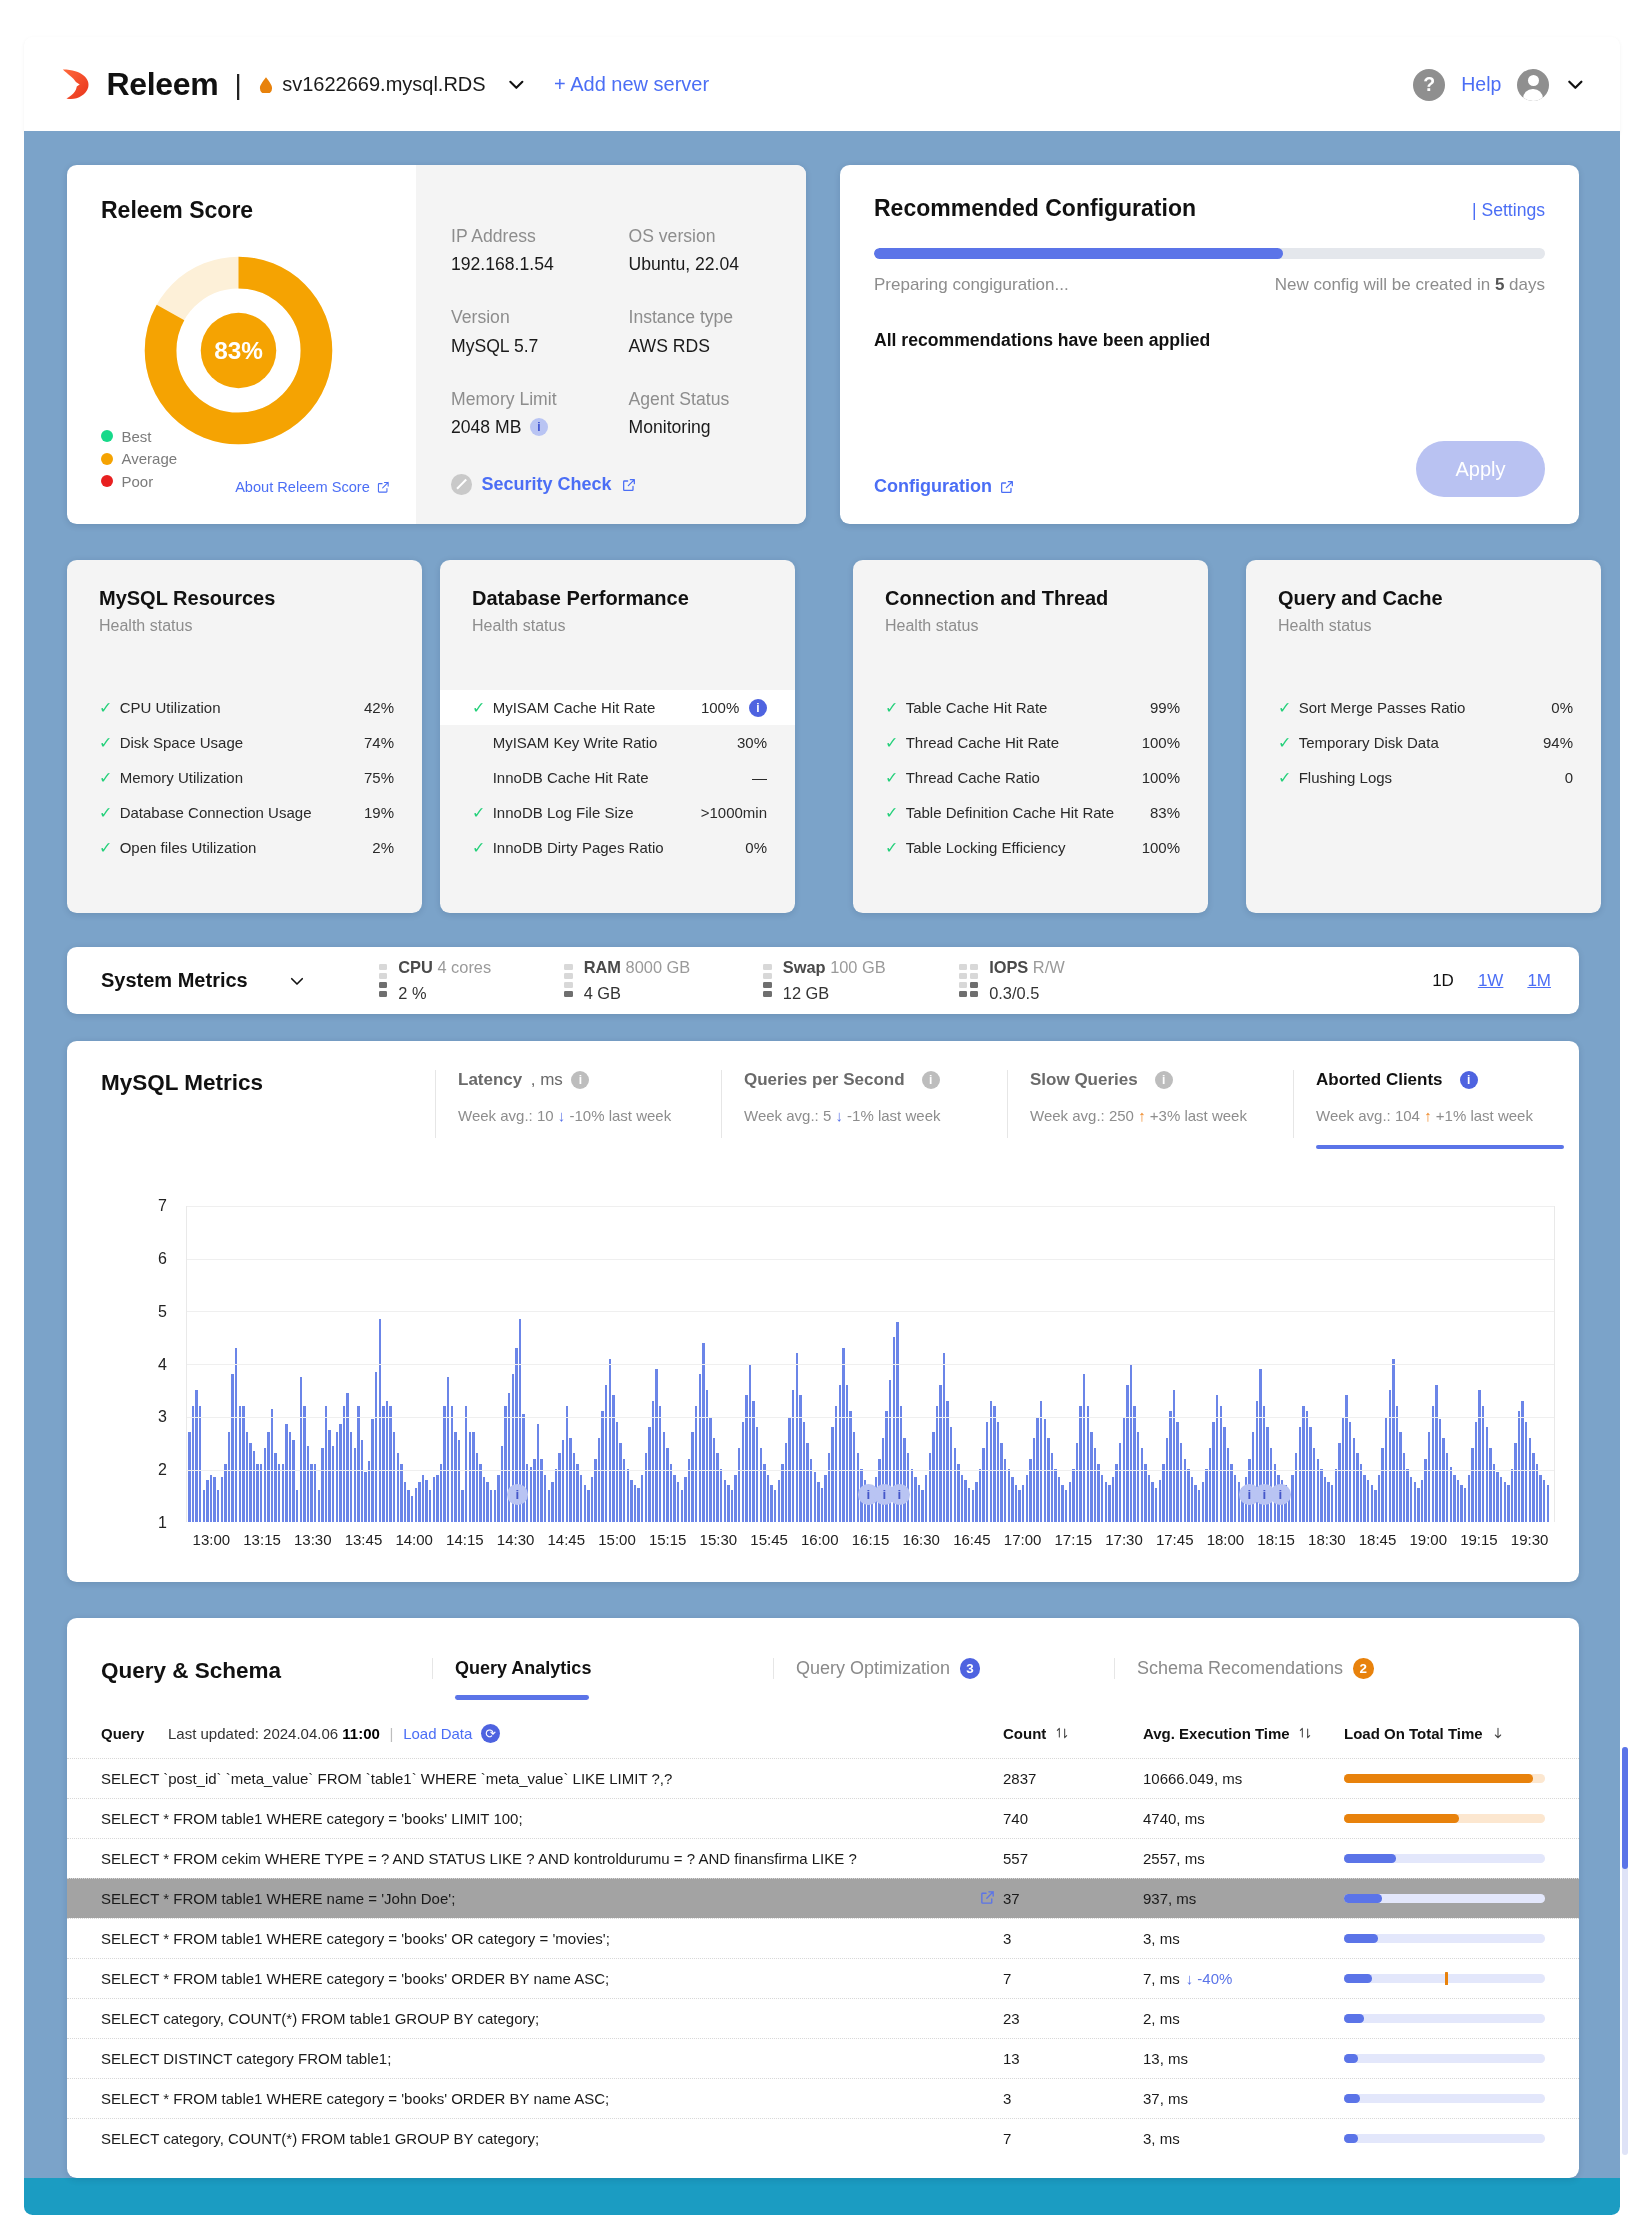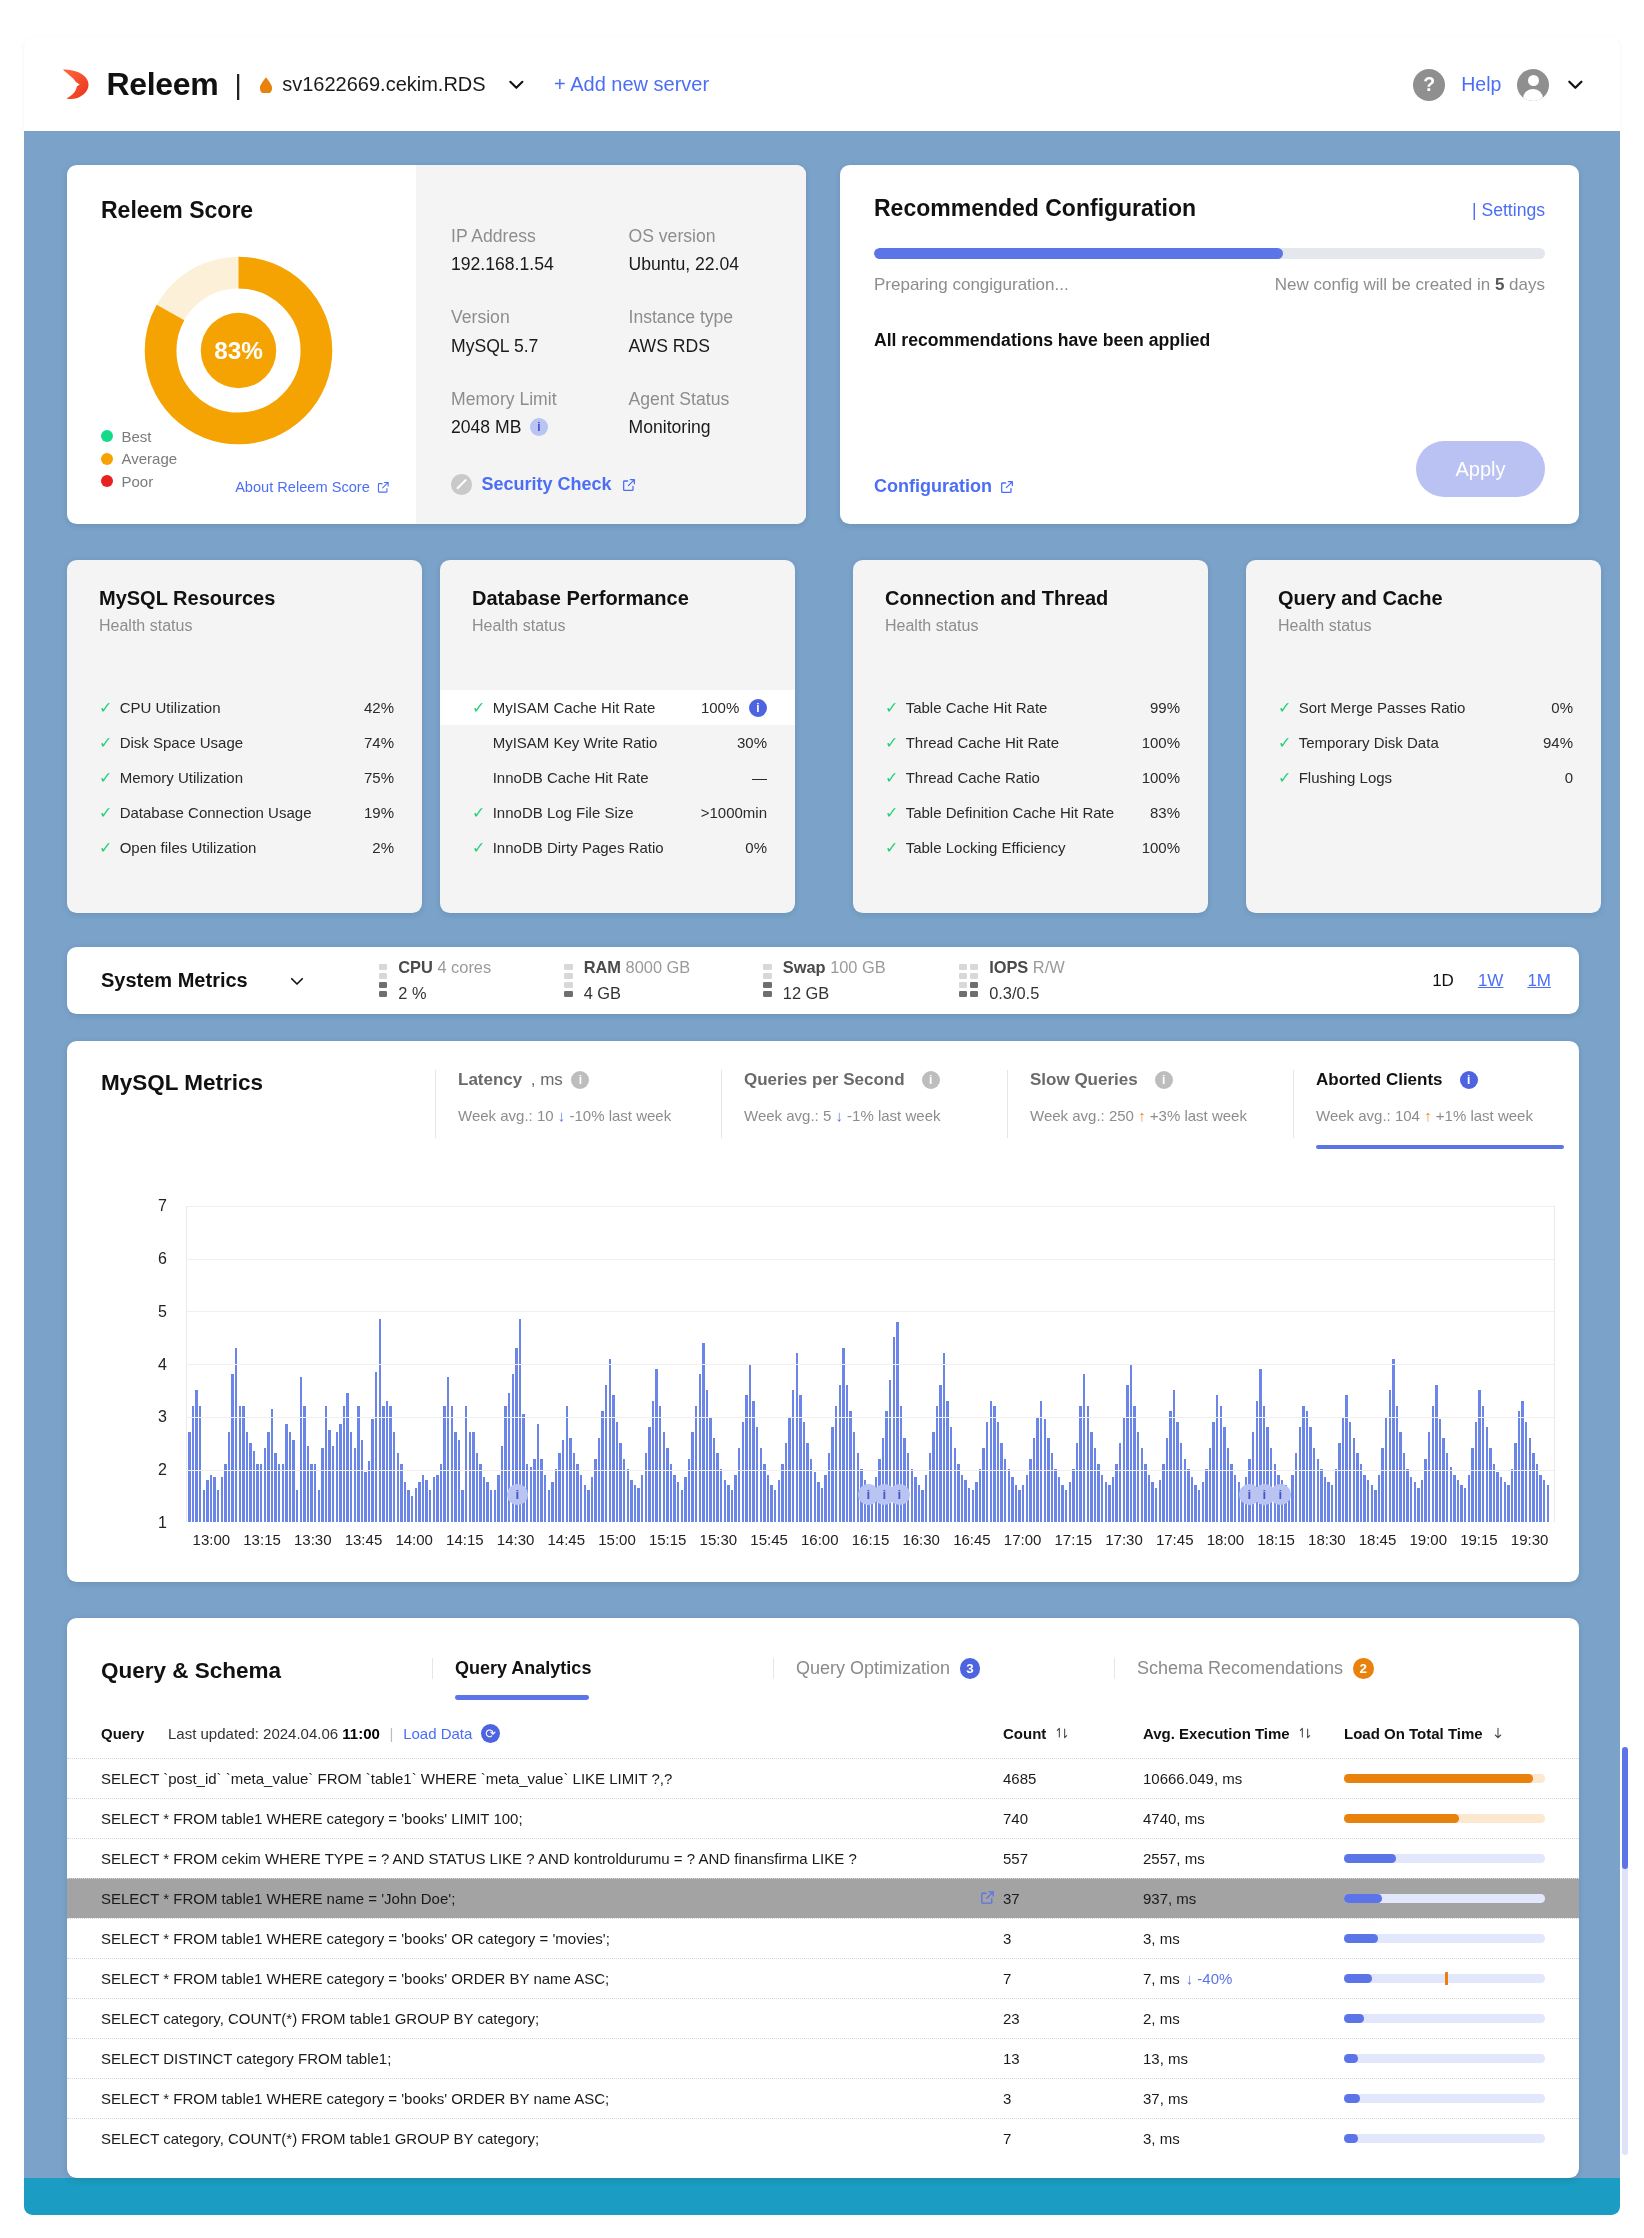--- a/index.html
+++ b/index.html
@@ -180,21 +180,21 @@
           </defs>
         <path d="M8 4 C40 4 54 20 50 34 C46 48 28 56 14 52 C26 46 34 36 30 26 C26 17 16 12 8 4 Z" fill="url(#lg)"></path>
         <path d="M22 20 L36 29 L22 38 Z" fill="#ffffff"></path>
       </svg>
     </div>
     <div class="brand">Releem</div>
     <div class="divider-pipe">|</div>
     <svg class="server-dot" viewBox="0 0 26 28">
       <path d="M13 2 C19 10 23 15 23 20 A10 10 0 0 1 3 20 C3 15 7 10 13 2 Z" fill="#e8820c"></path>
     </svg>
-    <div class="server-name">sv1622669.cekim.RDS</div>
+    <div class="server-name">sv1622669.mysql.RDS</div>
     <svg class="chev" viewBox="0 0 24 24">
         <path d="M5 9l7 7 7-7" fill="none" stroke="#111" stroke-width="2.4" stroke-linecap="round" stroke-linejoin="round"></path>
       </svg>
     <div class="add-server">+ Add new server</div>
     <div class="topbar-right">
       <div class="circ-icon">?</div>
       <div class="help-link">Help</div>
       <div class="avatar-ic"></div>
       <svg class="chev" style="margin-left:0" viewBox="0 0 24 24">
           <path d="M5 9l7 7 7-7" fill="none" stroke="#111" stroke-width="2.6" stroke-linecap="round" stroke-linejoin="round"></path>
@@ -1018,21 +1018,21 @@
         <span>Load On Total Time</span>
         <svg width="16" height="16" viewBox="0 0 24 24">
             <path d="M12 5v14M12 19l-4-4M12 19l4-4" fill="none" stroke="#444" stroke-width="1.6" stroke-linecap="round"></path>
           </svg>
       </div>
     </div>
     <div id="qrows">
         <div class="qrow">
           <div class="sql">SELECT `post_id` `meta_value` FROM `table1` WHERE `meta_value` LIKE LIMIT ?,?</div>
           <div class="extlink"></div>
-          <div class="cnt">4685</div>
+          <div class="cnt">2837</div>
           <div class="exec">
             <span>10666.049, ms</span>
           </div>
           <div class="loadwrap">
             <div class="track or"></div>
             <div class="fill or" style="width: 94%;"></div>
           </div>
         </div>
         <div class="qrow">
           <div class="sql">SELECT * FROM table1 WHERE category = 'books' LIMIT 100;</div>

